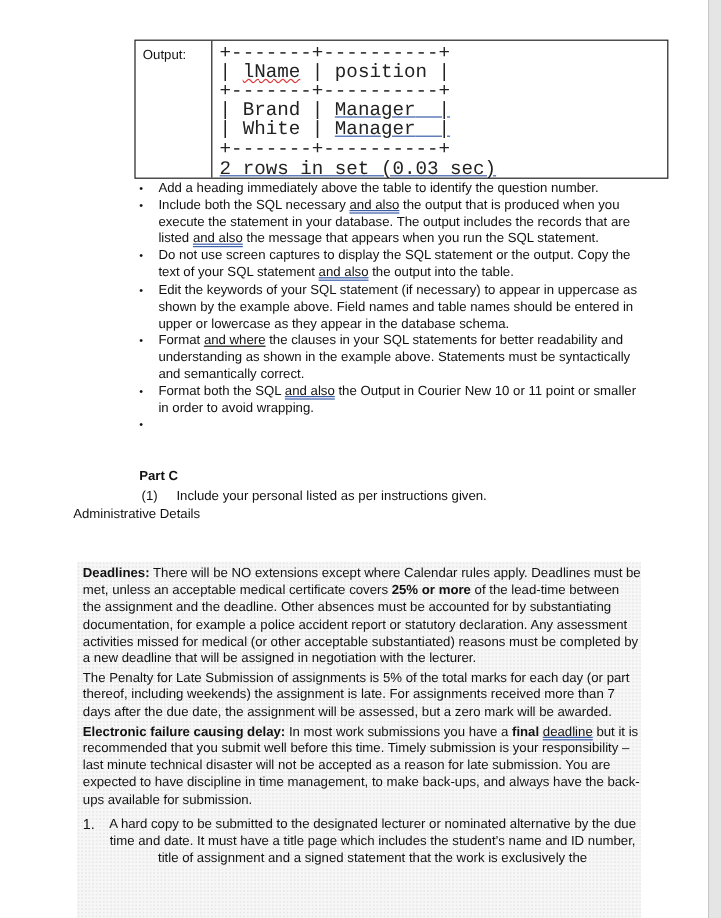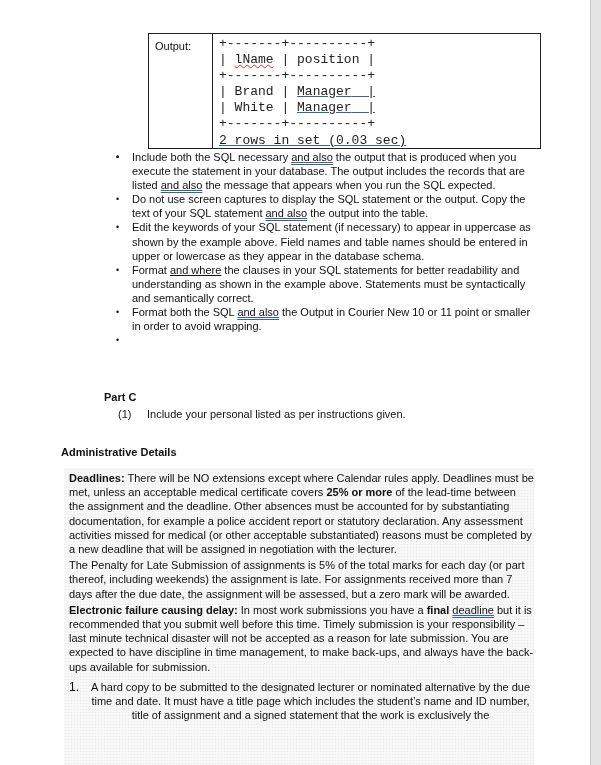--- a/index.html
+++ b/index.html
@@ -22,39 +22,38 @@
       width: 590px;
       height: 765px;
       background: #ffffff;
       border-right: 1px solid #c8c8c8;
     }
     
     .out-table {
       position: absolute;
       left: 112px;
       top: 33px;
-      width: 393px;
+      width: 445px;
       height: 116px;
       border: 1px solid #222;
       box-sizing: border-box;
       display: flex;
-      margin-left: 36px;
     }
     .out-label-cell {
       width: 64px;
       border-right: 1px solid #222;
       box-sizing: border-box;
       font-size: 11px;
       padding: 6px 0 0 6px;
     }
     .out-code-cell {
       flex: 1;
       padding: 2px 0 0 6px;
       font-family: "Liberation Mono", monospace;
-      font-size: 13px;
+      font-size: 16px;
       line-height: 16.1px;
       white-space: pre;
       color: #222;
     }
     .squiggle {
       text-decoration: underline wavy #d33;
       text-decoration-thickness: 1px;
     }
     .blue-ul {
       text-decoration: underline;
@@ -85,41 +84,41 @@
     .grammar {
       text-decoration: underline double #3a5ea8;
       text-decoration-thickness: 1px;
     }
     .ul {
       text-decoration: underline;
     }
     
     .partc-title {
       position: absolute;
-      left: 104px;
+      left: 116px;
       top: 391px;
       font-size: 11px;
       font-weight: bold;
     }
     .partc-item {
       position: absolute;
       left: 118px;
       top: 408px;
       font-size: 11px;
       display: flex;
     }
     .partc-item .num {
       width: 29px;
     }
     .admin-title {
       position: absolute;
       left: 61px;
-      top: 446px;
+      top: 423px;
       font-size: 11px;
-      font-weight: bold;
+      font-weight: normal;
     }
     .admin-box {
       position: absolute;
       left: 64px;
       top: 468px;
       width: 470px;
       height: 297px;
       background-color: #f7f7f7;
       background-image: radial-gradient(#e9e9e9 0.6px, transparent 0.7px);
       background-size: 3px 3px;
@@ -158,22 +157,22 @@
     <div class="out-code-cell"><span>+-------+----------+</span>
 <span>| <span class="squiggle">lName</span> | <span>position</span> |</span>
 <span>+-------+----------+</span>
 <span>| <span>Brand</span> | <span class="blue-ul"><span>Manager</span>  |</span></span>
 <span>| <span>White</span> | <span class="blue-ul"><span>Manager</span>  |</span></span>
 <span>+-------+----------+</span>
 <span><span class="blue-ul">2 rows in set (0.03 sec)</span></span></div>
   </div>
 
   <ul class="bullets">
-    <li><span class="dot">•</span></li>
-    <li><span class="dot">•</span><span>Include both the SQL necessary </span><span class="grammar">and also</span><span> the output that is produced when you execute the statement in your database.  The output includes the records that are listed </span><span class="grammar">and also</span><span> the message that appears when you run the SQL expected.</span></li>
+    <li><span class="dot">•</span><span>Add a heading immediately above the table to identify the question number.</span></li>
+    <li><span class="dot">•</span><span>Include both the SQL necessary </span><span class="grammar">and also</span><span> the output that is produced when you execute the statement in your database.  The output includes the records that are listed </span><span class="grammar">and also</span><span> the message that appears when you run the SQL statement.</span></li>
     <li><span class="dot">•</span><span>Do not use screen captures to display the SQL statement or the output.  Copy the text of your SQL statement </span><span class="grammar">and also</span><span> the output into the table.</span></li>
     <li><span class="dot">•</span><span>Edit the keywords of your SQL statement (if necessary) to appear in uppercase as shown by the example above.  Field names and table names should be entered in upper or lowercase as they appear in the database schema.</span></li>
     <li><span class="dot">•</span><span>Format </span><span class="ul">and where</span><span> the clauses in your SQL statements for better readability and understanding as shown in the example above.  Statements must be syntactically and semantically correct.</span></li>
     <li><span class="dot">•</span><span>Format both the SQL </span><span class="grammar">and also</span><span> the Output in Courier New 10 or 11 point or smaller in order to avoid wrapping.</span></li>
     <li><span class="dot">•</span></li>
   </ul>
 
   <div class="partc-title">Part C</div>
   <div class="partc-item">
     <span class="num">(1)</span>

